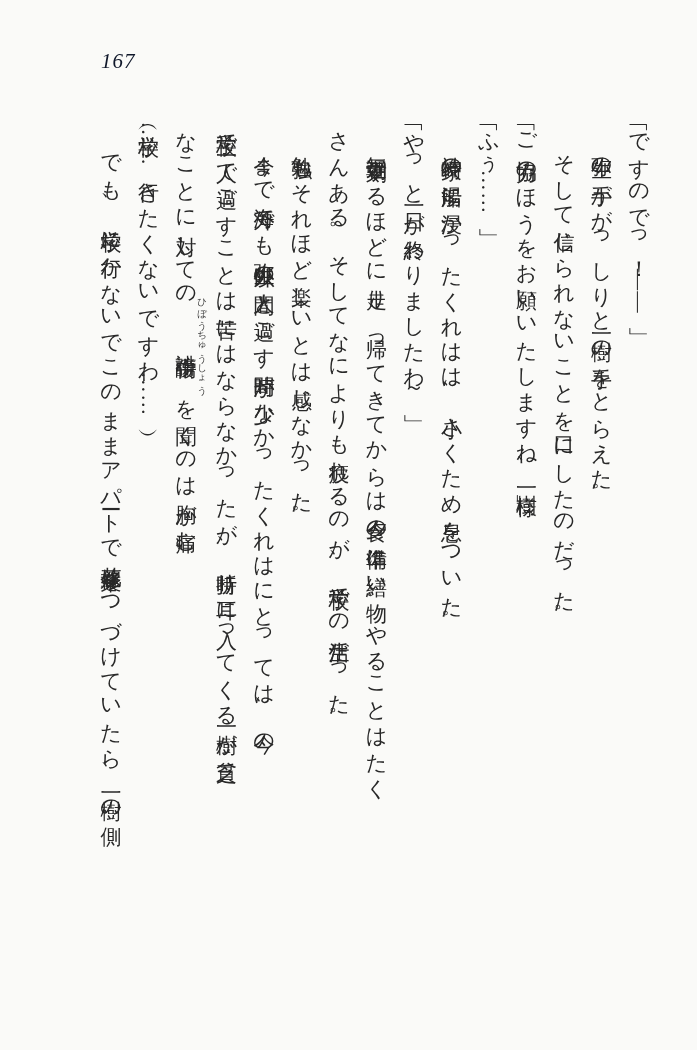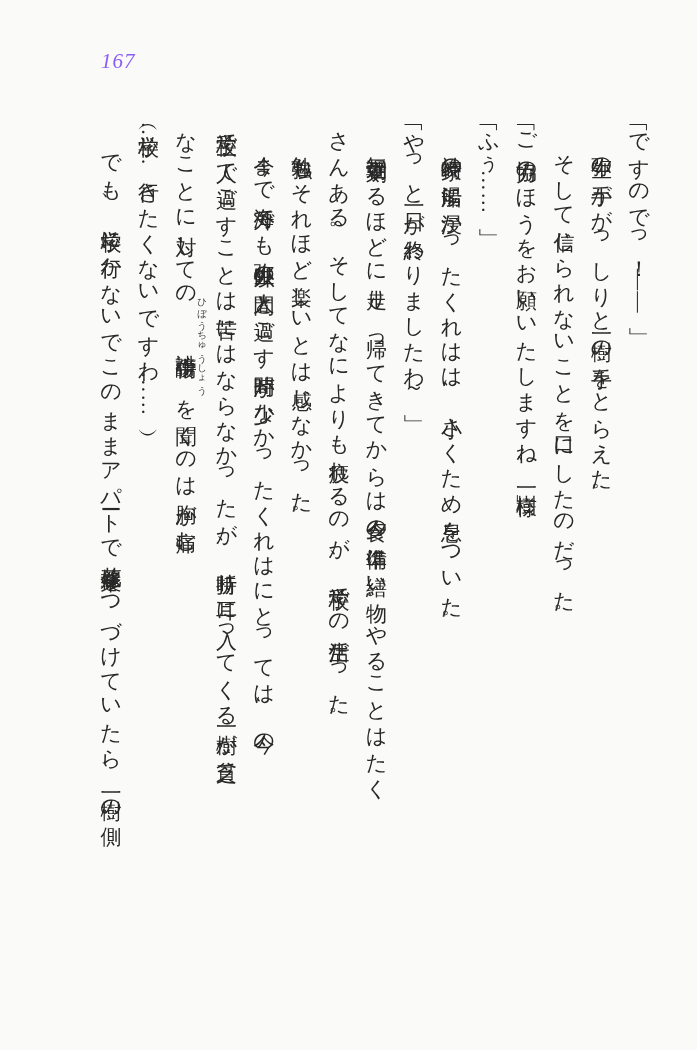--- a/index.html
+++ b/index.html
@@ -13,21 +13,21 @@
     background: #fafaf8;
     overflow: hidden;
     font-family: "Liberation Serif", "DejaVu Serif", serif;
   }
   .page-number {
     position: absolute;
     left: 101px;
     top: 49px;
     font-style: italic;
     font-size: 21px;
-    color: #8b5cf6;
+    color: #0f172a;
     letter-spacing: 1px;
     font-family: "Liberation Serif", "DejaVu Serif", serif;
   }
   .text-area {
     position: absolute;
     top: 117px;
     right: 40px;
     height: 870px;
     writing-mode: vertical-rl;
     text-orientation: mixed;

